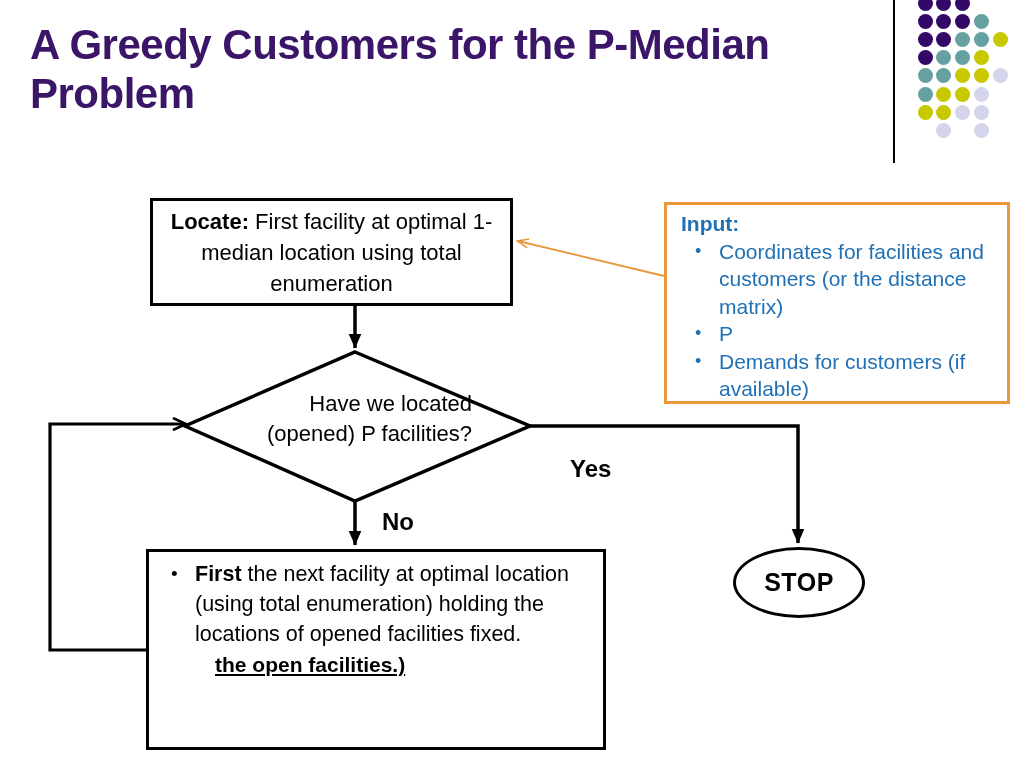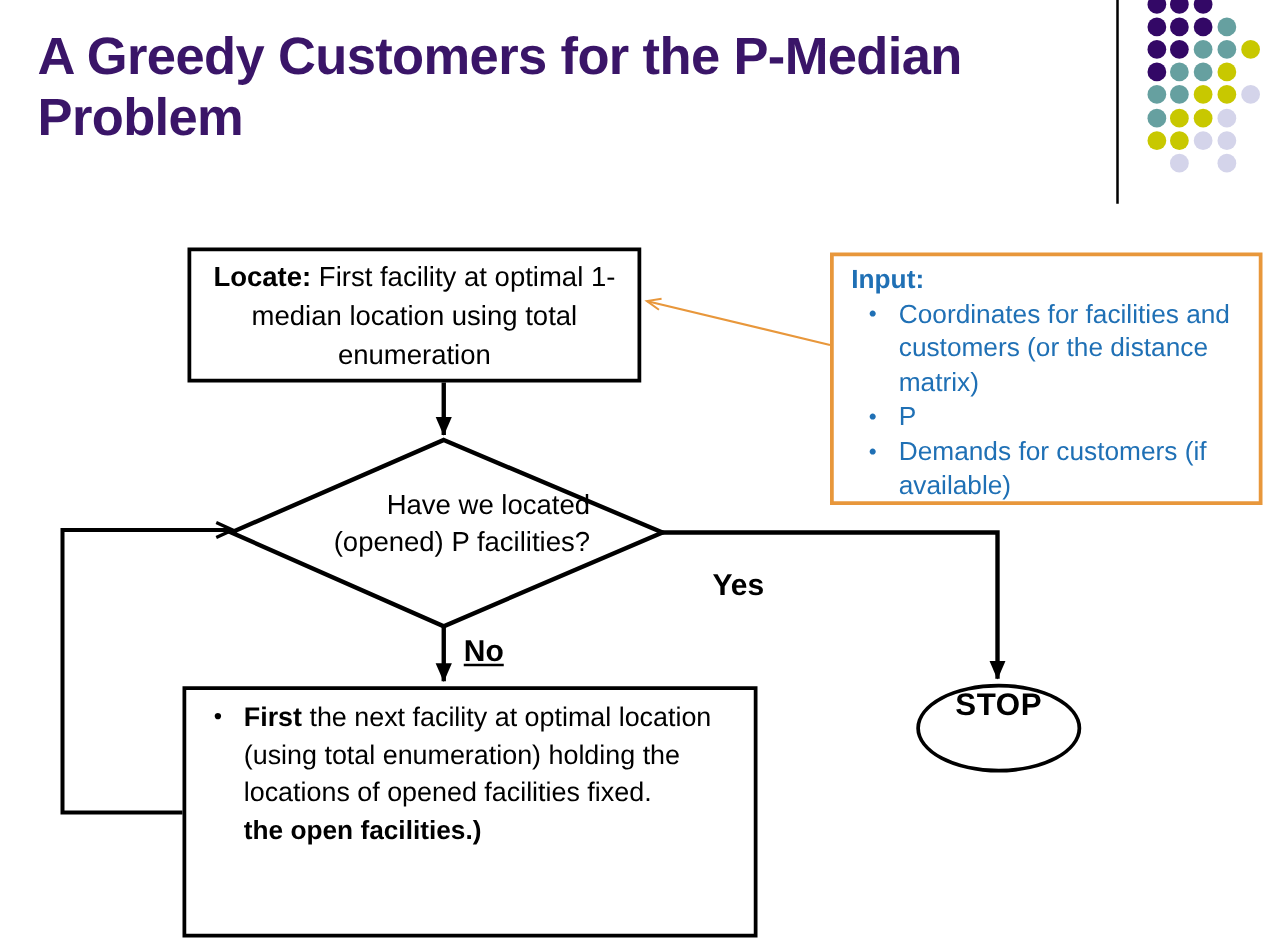--- a/index.html
+++ b/index.html
@@ -39,33 +39,33 @@
   }
   .box2{
     left:146px;top:549px;width:460px;height:201px;
     font-size:21.5px;line-height:30px;
     padding:7px 10px 0 22px;
   }
   .b2-main{display:flex;}
   .b2-bullet{width:24px;flex:0 0 24px;font-size:19px;}
   .b2-note{font-size:21px;font-weight:bold;line-height:29px;margin-top:1px;}
   .b2-note .n1{margin-left:12px;white-space:nowrap;}
-  .b2-note .n2{margin-left:24px;white-space:nowrap;}
+  .b2-note .n2{margin-left:44px;white-space:nowrap;text-decoration:underline;}
 
   .stop-ellipse{
     left:733px;top:547px;width:132px;height:71px;border-radius:50%;
-    display:flex;align-items:flex-start;justify-content:center;
+    display:flex;align-items:center;justify-content:center;
     font-size:25px;font-weight:bold;letter-spacing:0.5px;
   }
 
   .edge-label{
     position:absolute;z-index:2;font-size:24px;font-weight:bold;color:#000;
   }
   .yes-label{left:570px;top:407px;margin-top:48px;}
-  .no-label{left:371px;top:508px;text-decoration:underline;}
+  .no-label{left:382px;top:508px;}
 
   .input-box{
     left:664px;top:170px;width:346px;height:202px;
     position:absolute;z-index:2;background:#fff;box-sizing:border-box;
     border:3px solid var(--accent-orange);
     color:var(--accent-blue);
     font-size:21px;line-height:27.5px;
     padding:5px 20px 0 14px;
     margin-top:32px;
   }

